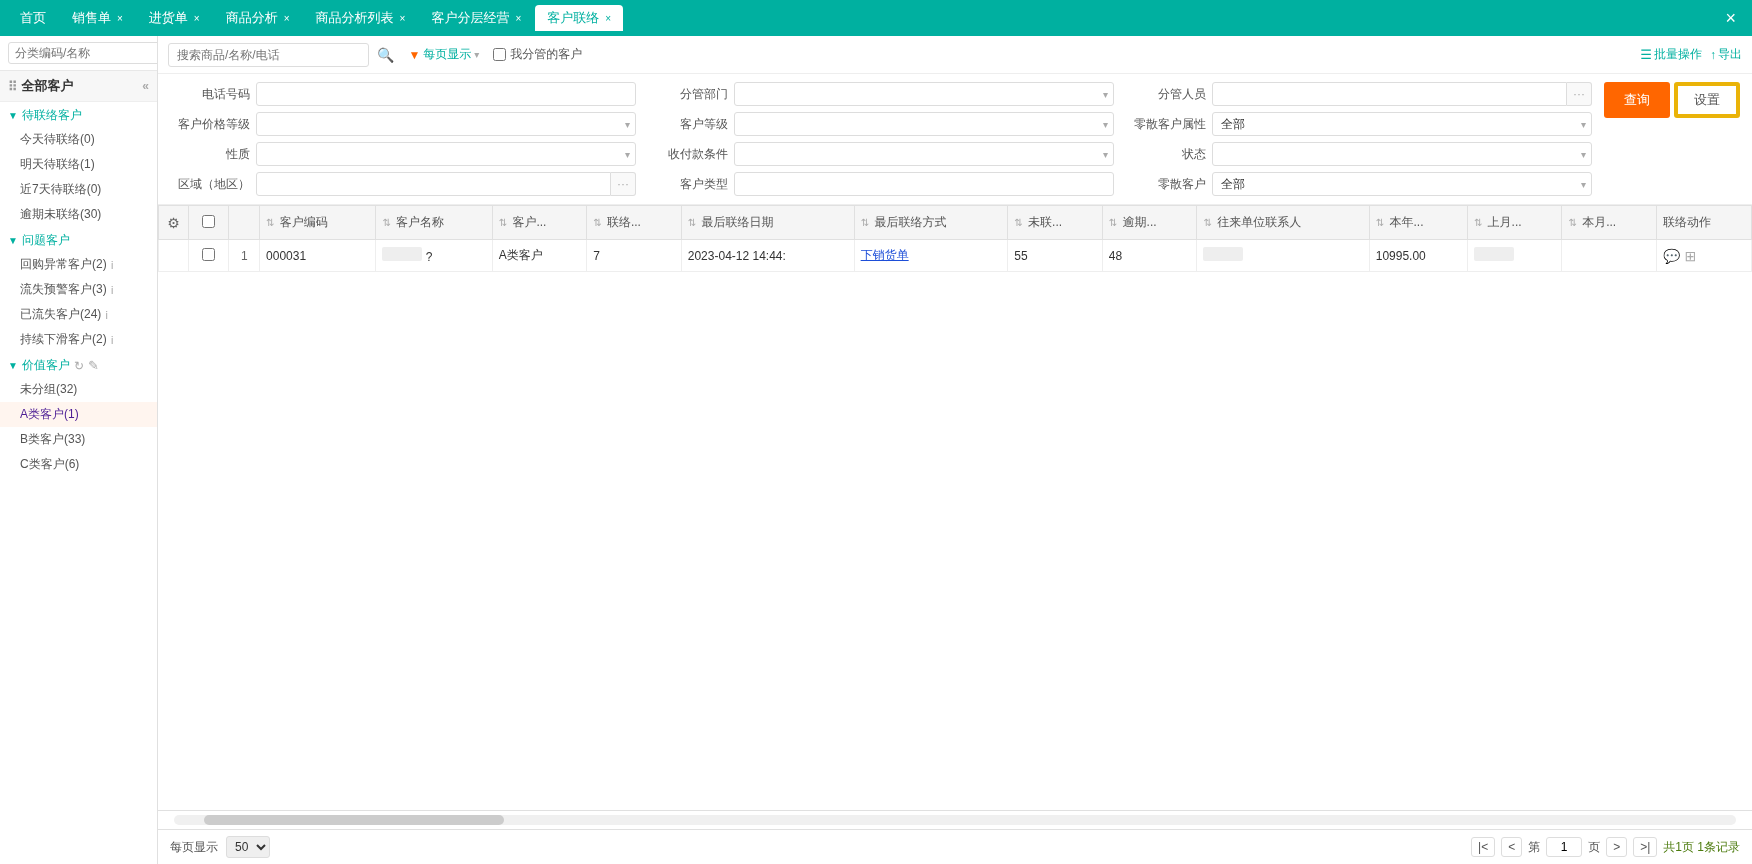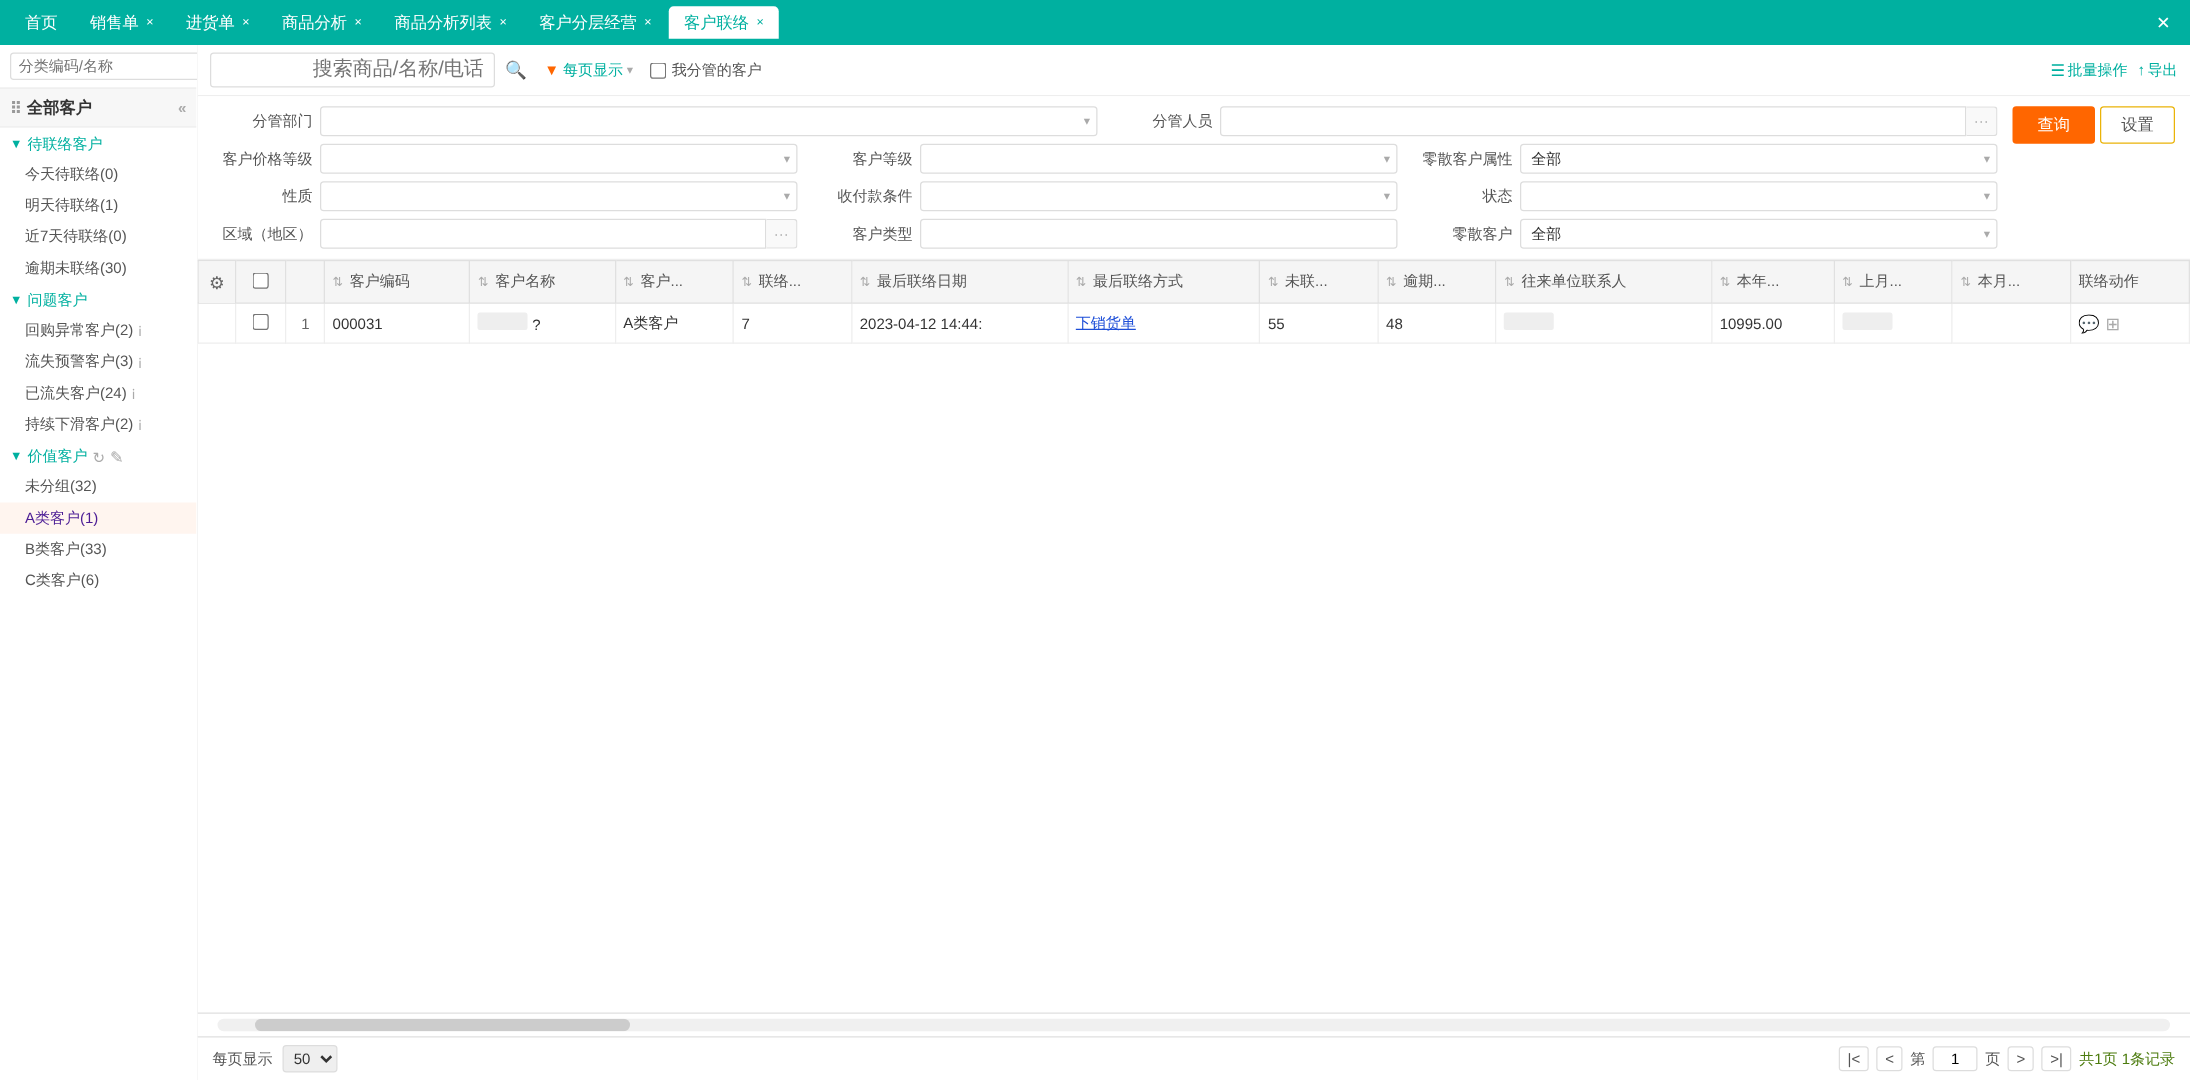--- a/index.html
+++ b/index.html
@@ -114,25 +114,24 @@
       border-bottom: 1px solid #eee;
       display: flex;
       align-items: center;
       gap: 8px;
       background: #fff;
     }
     .filter-search-input {
       border: 1px solid #ddd;
       border-radius: 3px;
       padding: 4px 8px;
-      font-size: 16px;
-      width: 228px;
+      font-size: 12px;
+      width: 201px;
       outline: none;
       color: #999;
-      text-align: right;
     }
     .filter-btn {
       display: flex;
       align-items: center;
       gap: 3px;
       color: #00b0a0;
       cursor: pointer;
       font-size: 12px;
       padding: 4px 6px;
       border-radius: 3px;
@@ -247,21 +246,21 @@
       border: none;
       border-radius: 3px;
       padding: 6px 20px;
       font-size: 13px;
       cursor: pointer;
       white-space: nowrap;
     }
     .settings-btn {
       background: #fff;
       color: #555;
-      border: 1px solid #eab308;
+      border: 4px solid #eab308;
       border-radius: 3px;
       padding: 5px 16px;
       font-size: 13px;
       cursor: pointer;
     }
     .btn-group {
       display: flex;
       flex-direction: row;
       gap: 4px;
       margin-left: auto;
@@ -508,20 +507,24 @@
           <span>导出</span>
         </div>
       </div>
     </div>
 
     <div class="advanced-filter">
       <div style="display:flex; gap:12px; align-items:flex-start;">
         <div style="flex:1;">
 
           <div class="filter-row">
+            <div class="filter-field">
+              <span class="filter-label">电话号码</span>
+              <input type="text" class="filter-input" style="">
+            </div>
             <div class="filter-field">
               <span class="filter-label">分管部门</span>
               <div class="select-wrapper">
                 <select><option></option></select>
                 <span class="chevron">▾</span>
               </div>
             </div>
             <div class="filter-field">
               <span class="filter-label">分管人员</span>
               <div class="filter-input-dots" style="flex:1;">

